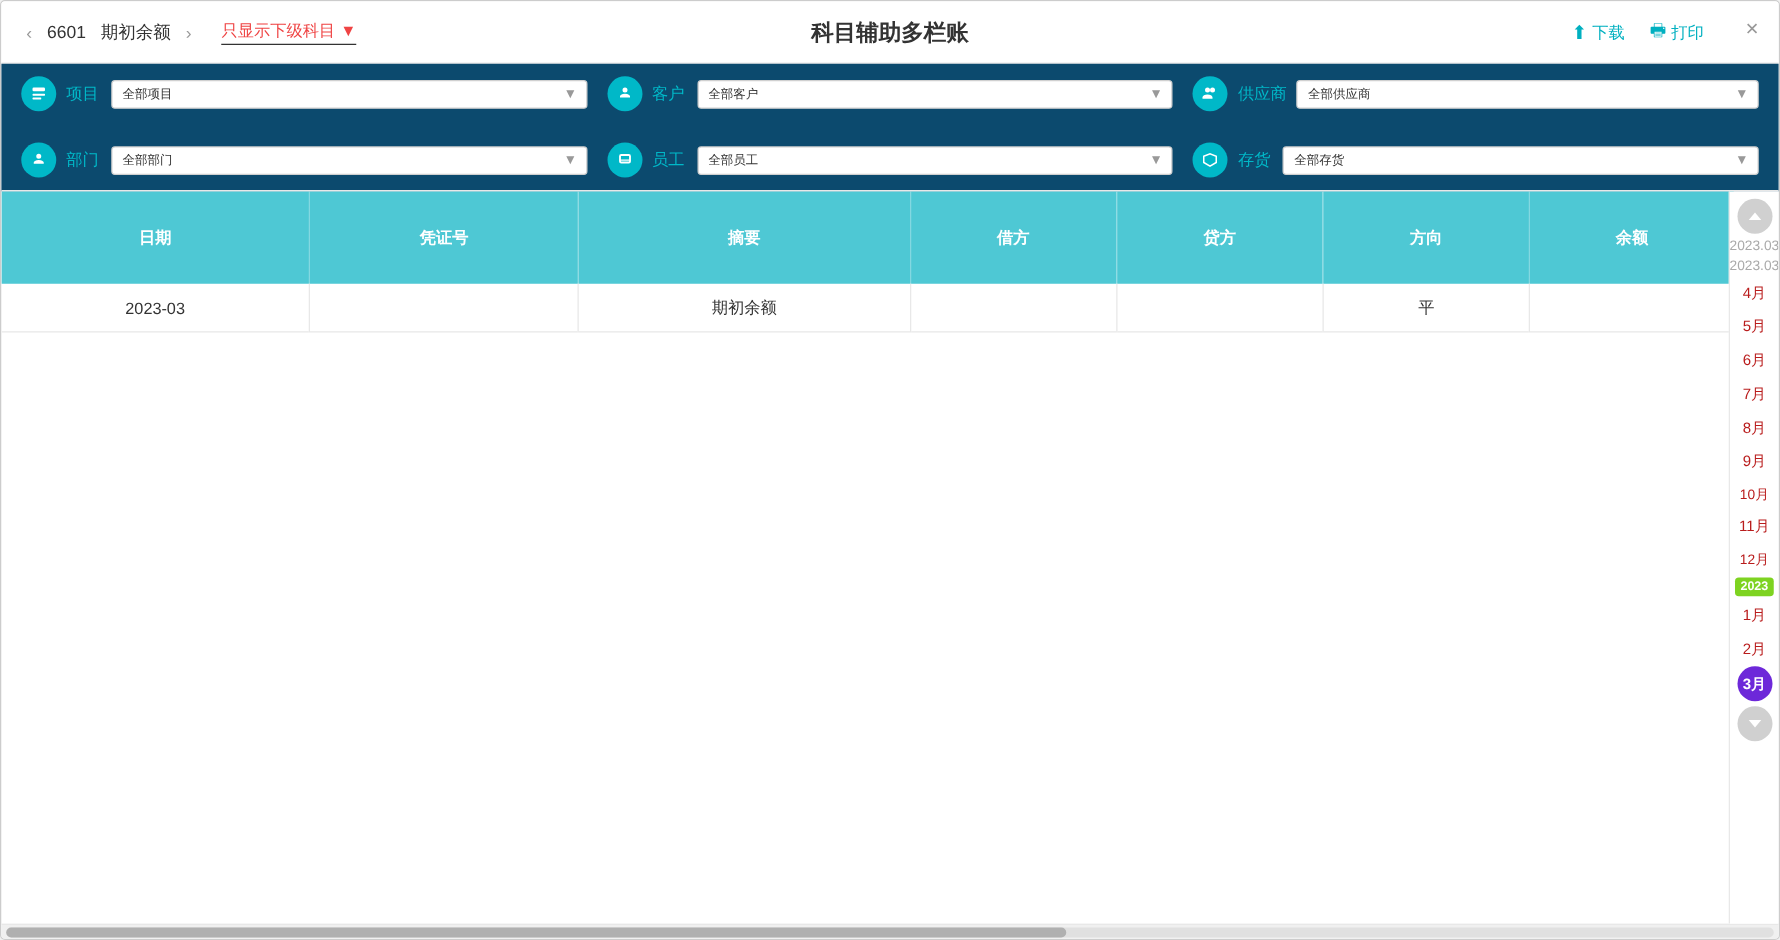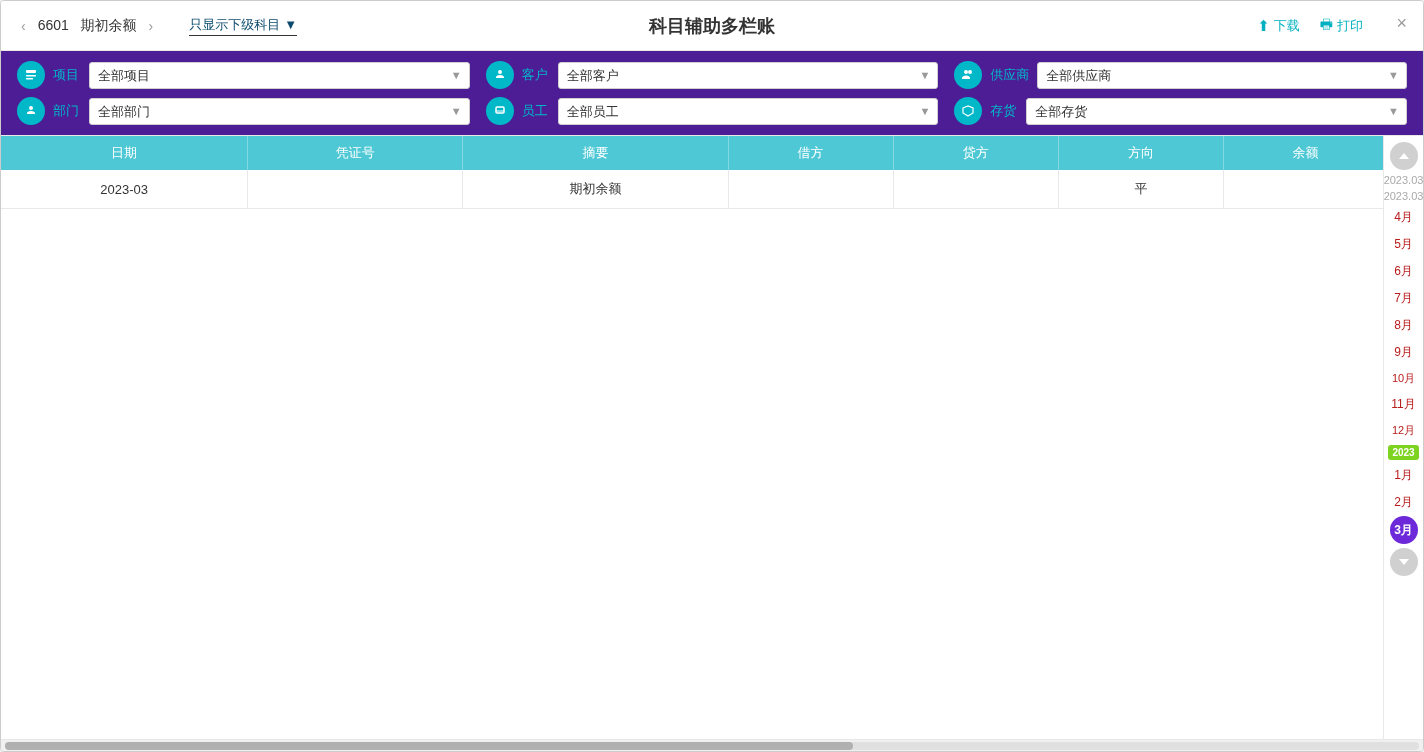--- a/index.html
+++ b/index.html
@@ -46,26 +46,26 @@
     }
     .account-code {
       font-size: 14px;
       color: #333;
       font-weight: 500;
     }
     .show-sub-btn {
       display: flex;
       align-items: center;
       gap: 4px;
-      color: #0c4a6e;
+      color: #ef4444;
       border-bottom: 1px solid #333;
       padding-bottom: 1px;
       cursor: pointer;
       font-size: 13px;
-      margin-left: 24px;
+      margin-left: 12px;
     }
     .title-center {
       font-size: 18px;
       font-weight: 600;
       color: #333;
       position: absolute;
       left: 50%;
       transform: translateX(-50%);
     }
     .title-bar-right {
@@ -87,23 +87,23 @@
       font-size: 18px;
       position: absolute;
       top: 12px;
       right: 16px;
     }
     
     .filter-area {
       padding: 10px 16px;
       display: grid;
       grid-template-columns: 1fr 1fr 1fr;
-      gap: 8px 16px;
+      gap: 25px 16px;
       border-bottom: 1px solid #e8e8e8;
-      background: #4c1d95;
+      background: #0c4a6e;
     }
     .filter-row {
       display: flex;
       align-items: center;
       gap: 8px;
     }
     .filter-icon {
       width: 28px;
       height: 28px;
       border-radius: 50%;
@@ -124,21 +124,21 @@
       flex: 1;
       position: relative;
       display: flex;
       align-items: center;
     }
     .select-wrapper select {
       width: 100%;
       border: 1px solid #d0d0d0;
       border-radius: 3px;
       padding: 5px 24px 5px 8px;
-      font-size: 13px;
+      font-size: 10px;
       color: #333;
       background: #fff;
       appearance: none;
       -webkit-appearance: none;
       cursor: pointer;
     }
     .select-arrow {
       position: absolute;
       right: 8px;
       color: #999;
@@ -154,22 +154,22 @@
     .data-table {
       width: calc(100% - 36px);
       border-collapse: collapse;
       font-size: 13px;
     }
     .data-table thead tr {
       background: #4ec8d4;
       color: white;
     }
     .data-table thead th {
-      padding: 8px 8px;
-      font-weight: 400;
+      padding: 28px 8px;
+      font-weight: 700;
       text-align: center;
       border-right: 1px solid rgba(255,255,255,0.3);
     }
     .data-table thead th:last-child {
       border-right: none;
     }
     .data-table tbody tr {
       border-bottom: 1px solid #e8e8e8;
     }
     .data-table tbody td {

